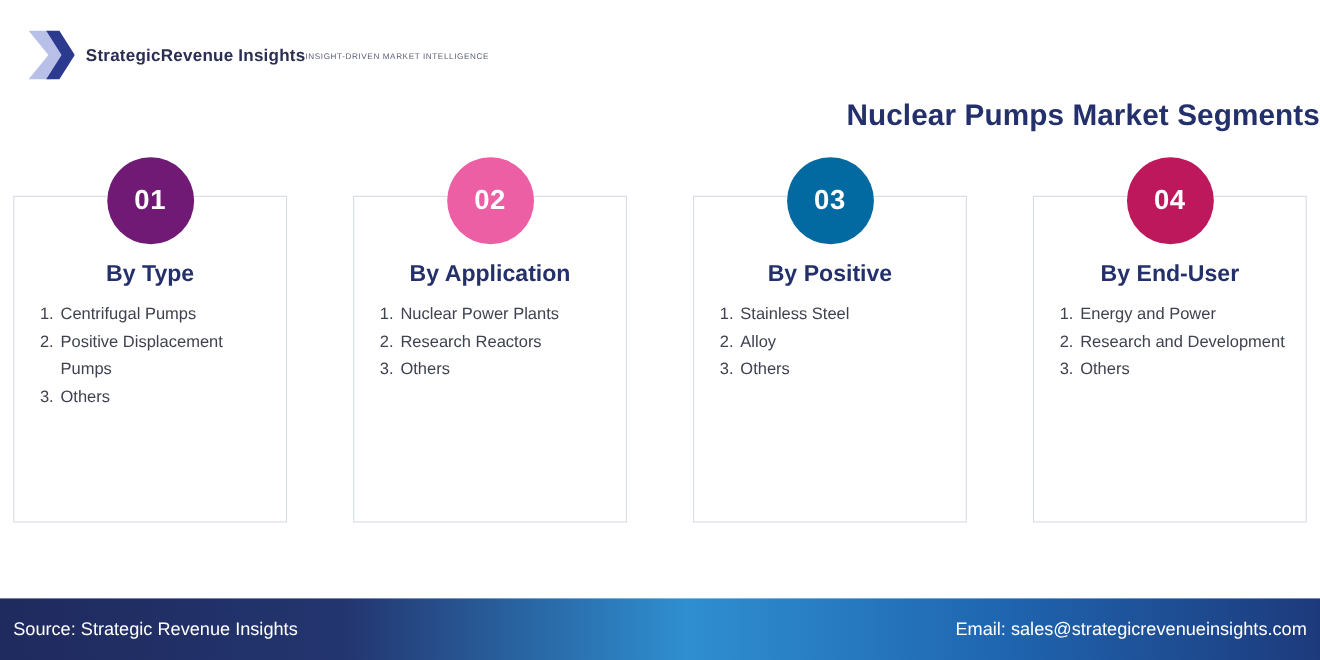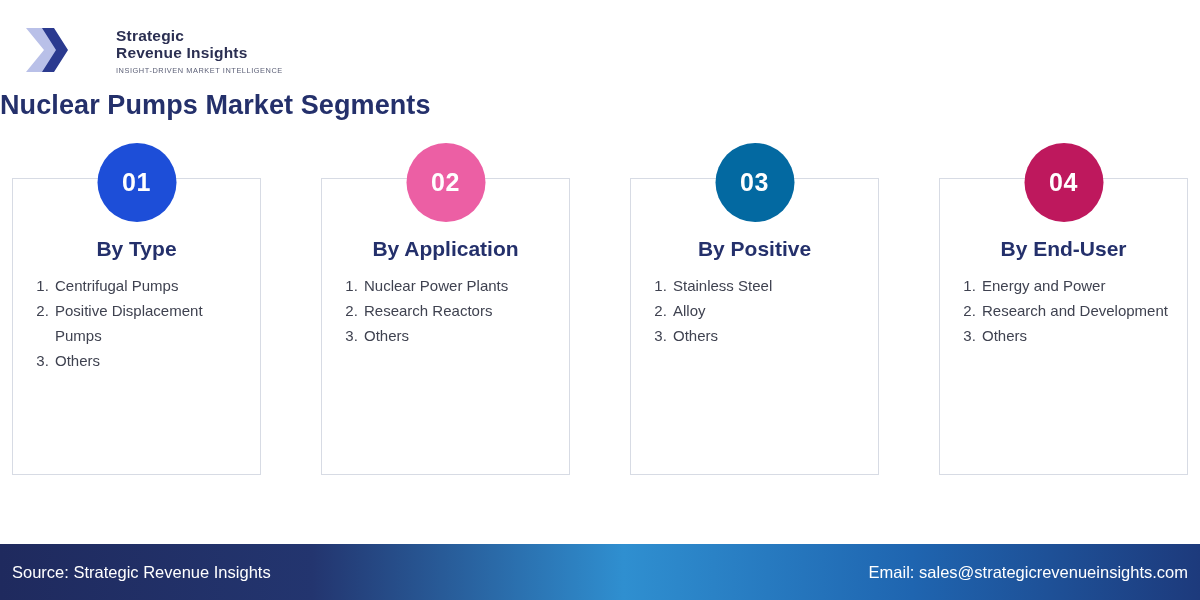--- a/index.html
+++ b/index.html
@@ -25,24 +25,22 @@
     gap: 10px;
   }
   .logo-mark {
     width: 44px;
     height: 56px;
     position: relative;
     flex: none;
   }
   .logo-text {
     display: flex;
-    flex-direction: column;
     justify-content: space-between;
     padding-top: 2px;
-    margin-left: 38px;
   }
   .logo-line1, .logo-line2 {
     font-size: 15.5px;
     font-weight: bold;
     color: #2b2f52;
     letter-spacing: 0.2px;
     line-height: 1.12;
   }
   .logo-tag {
     font-size: 7.4px;
@@ -51,21 +49,21 @@
     margin-top: 5px;
     font-weight: normal;
   }
 
   
   .title {
     position: absolute;
     top: 90px;
     left: 0;
     width: 1200px;
-    text-align: left;
+    text-align: right;
     font-size: 27px;
     font-weight: bold;
     color: #24306b;
     letter-spacing: 0.1px;
   }
 
   
   .cards {
     position: absolute;
     top: 178px;
@@ -151,21 +149,21 @@
     <span class="logo-line2">Revenue Insights</span>
     <span class="logo-tag">INSIGHT-DRIVEN MARKET INTELLIGENCE</span>
   </span>
 </div>
 
 <div class="title">Nuclear Pumps Market Segments</div>
 
 <div class="cards">
 
   <div class="card">
-    <div class="badge" style="background: #1d4ed8;">01</div>
+    <div class="badge" style="background: #701a75;">01</div>
     <div class="card-title">By Type</div>
     <ol class="card-list">
       <li>Centrifugal Pumps</li>
       <li>Positive Displacement Pumps</li>
       <li>Others</li>
     </ol>
   </div>
 
   <div class="card">
     <div class="badge" style="background: rgb(236, 95, 164);">02</div>

